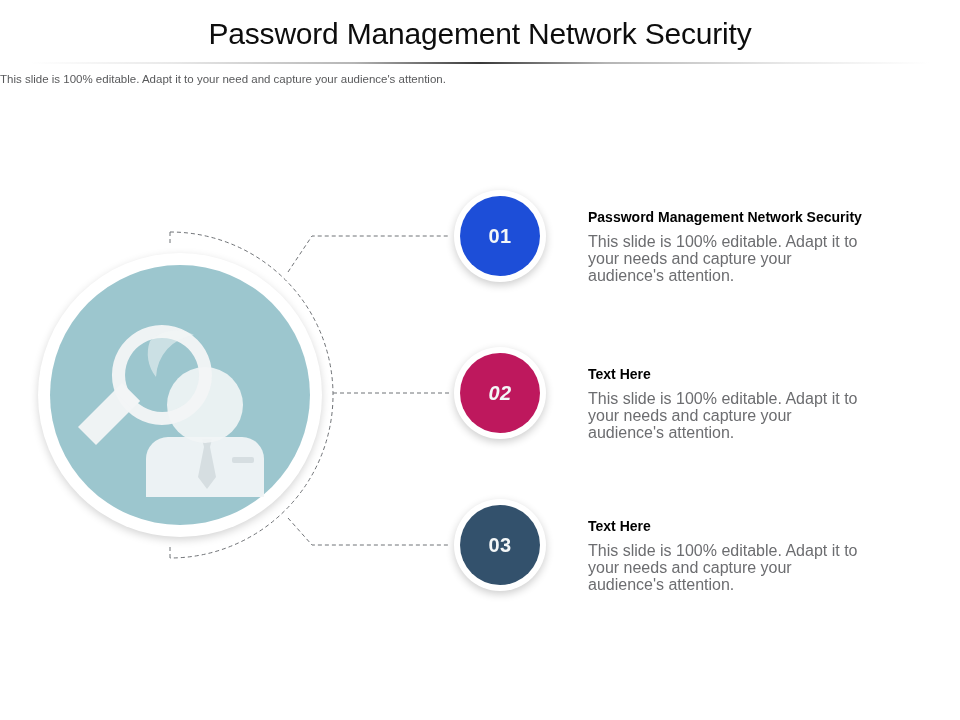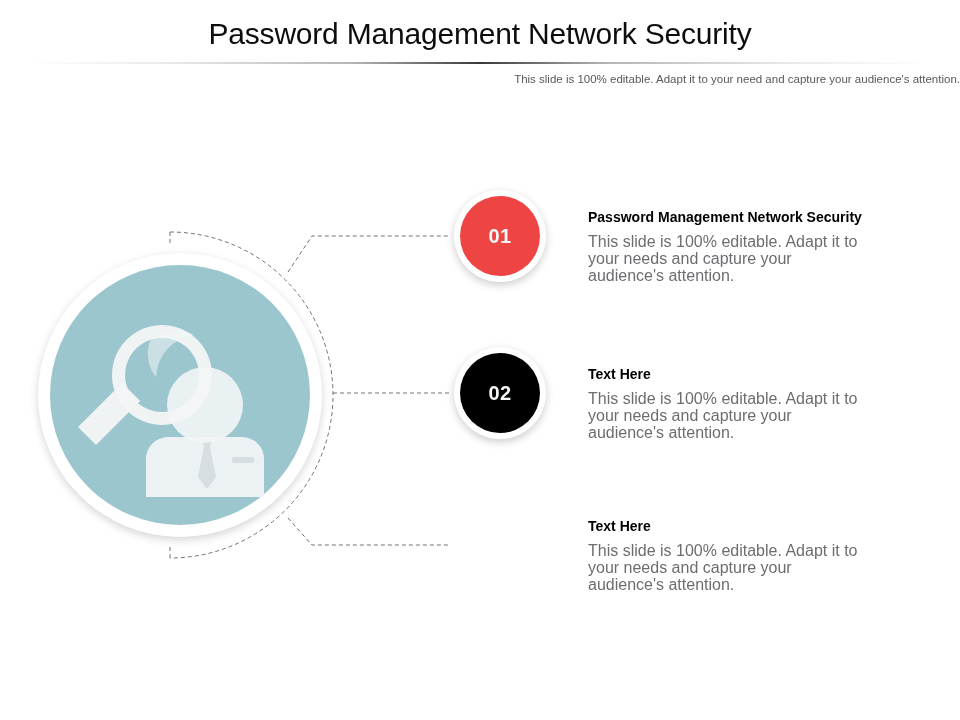--- a/index.html
+++ b/index.html
@@ -50,21 +50,21 @@
         rgba(120,120,120,0.55) 64%,
         rgba(190,190,190,0.35) 84%,
         rgba(140,140,140,0.00) 100%);
   }
 
   #subtitle {
     position: absolute;
     left: 0;
     top: 70px;
     width: 960px;
-    text-align: right;
+    text-align: left;
     font-size: 11.5px;
     font-weight: 400;
     color: #58595b;
     line-height: 18px;
     white-space: nowrap;
   }
 
   
   #connectors {
     position: absolute;
@@ -223,32 +223,38 @@
         <path d="M 100 76 a 37 37 0 0 1 44 -6 a 44 44 0 0 0 -38 42 a 37 37 0 0 1 -6 -36 z" opacity="0.55"></path>
 
         <path d="M 72 118 l 18 18 l -44 44 l -18 -18 z" opacity="0.96"></path>
         <path d="M 72 118 l 18 18 l -8 8 l -18 -18 z" opacity="0.70"></path>
       </g>
     </svg>
   </div>
 
   <div class="badge" id="badge-1">
     <div class="badge-ring"></div>
-    <div class="badge-disc" style="background: #ef4444;">
+    <div class="badge-disc" style="background: #1d4ed8;">
       <span class="badge-num">01</span>
     </div>
   </div>
 
   <div class="badge" id="badge-2">
     <div class="badge-ring"></div>
-    <div class="badge-disc" style="background: #000000;">
+    <div class="badge-disc" style="background: #be185d; font-style: italic;">
       <span class="badge-num">02</span>
     </div>
   </div>
 
+  <div class="badge" id="badge-3">
+    <div class="badge-ring"></div>
+    <div class="badge-disc" style="background: rgb(51, 81, 108);">
+      <span class="badge-num">03</span>
+    </div>
+  </div>
 
   <div class="block" id="block-1">
     <p class="block-title">Password Management Network Security</p>
     <p class="block-body">This slide is 100% editable. Adapt it to your needs and capture your audience's attention.</p>
   </div>
 
   <div class="block" id="block-2">
     <p class="block-title">Text Here</p>
     <p class="block-body">This slide is 100% editable. Adapt it to your needs and capture your audience's attention.</p>
   </div>

